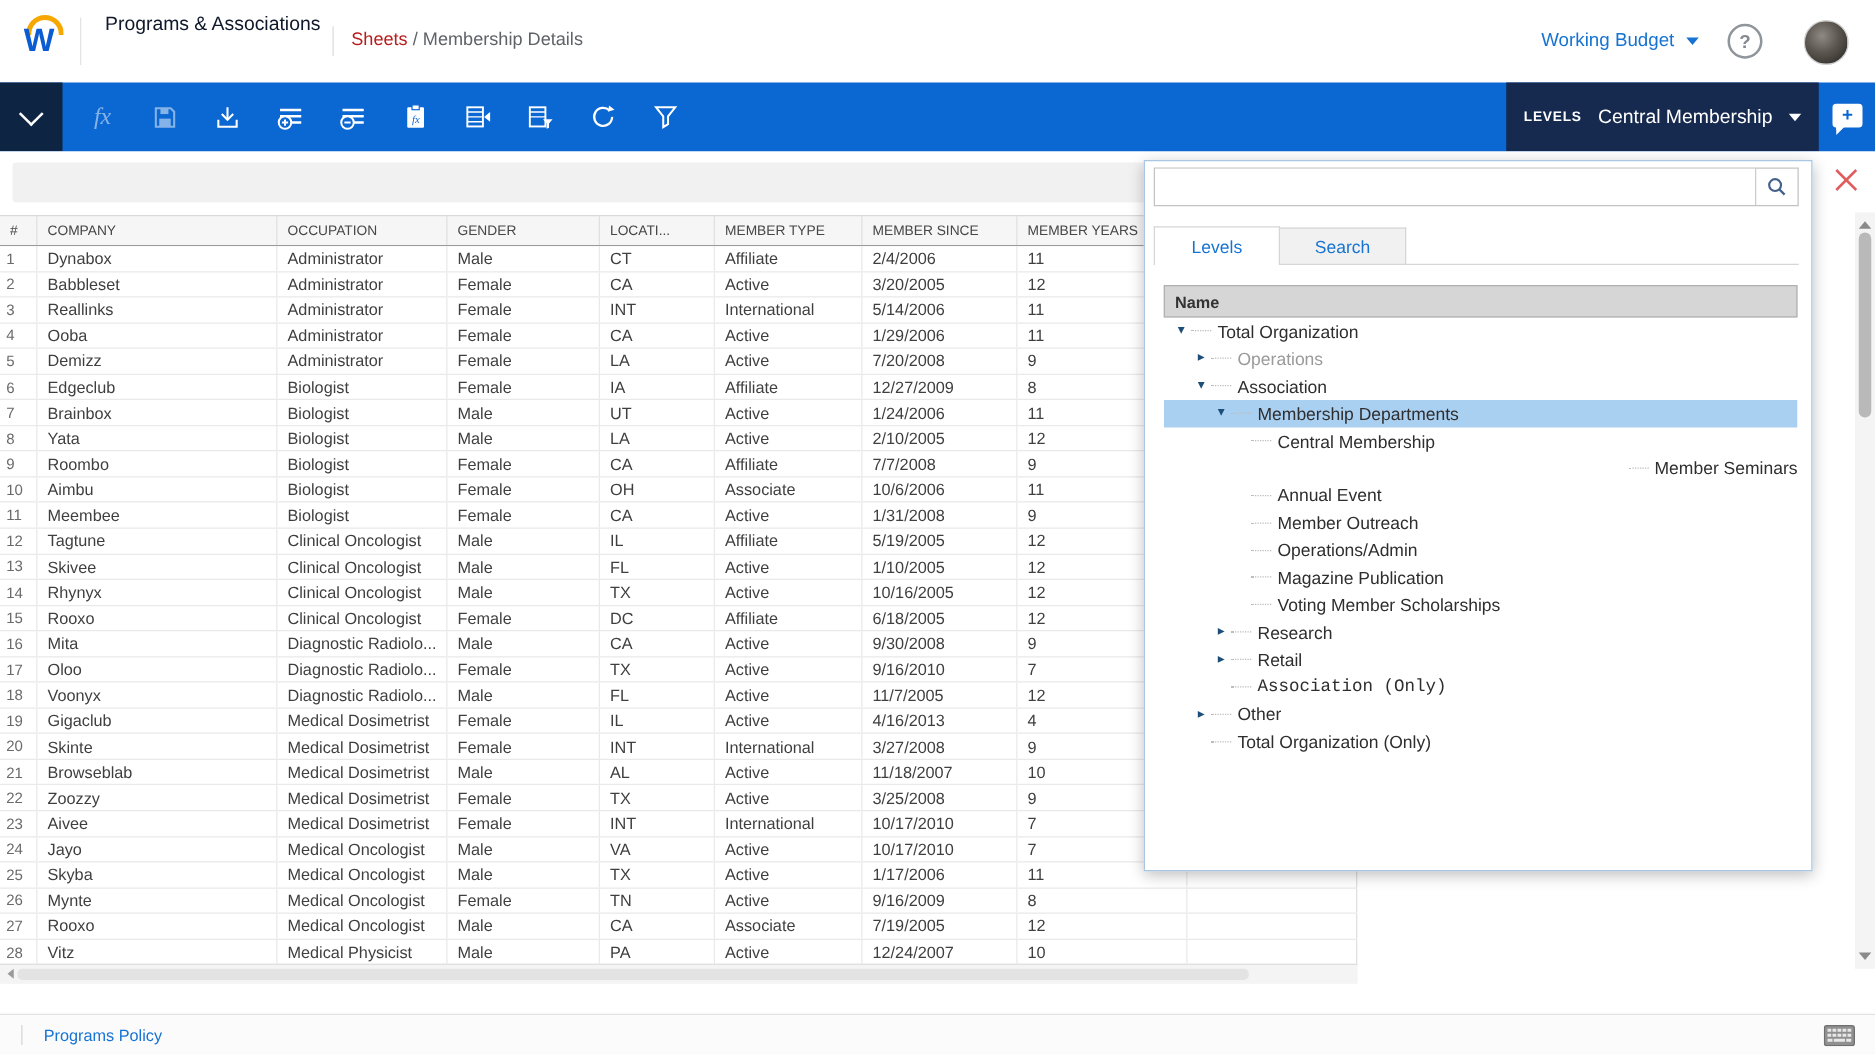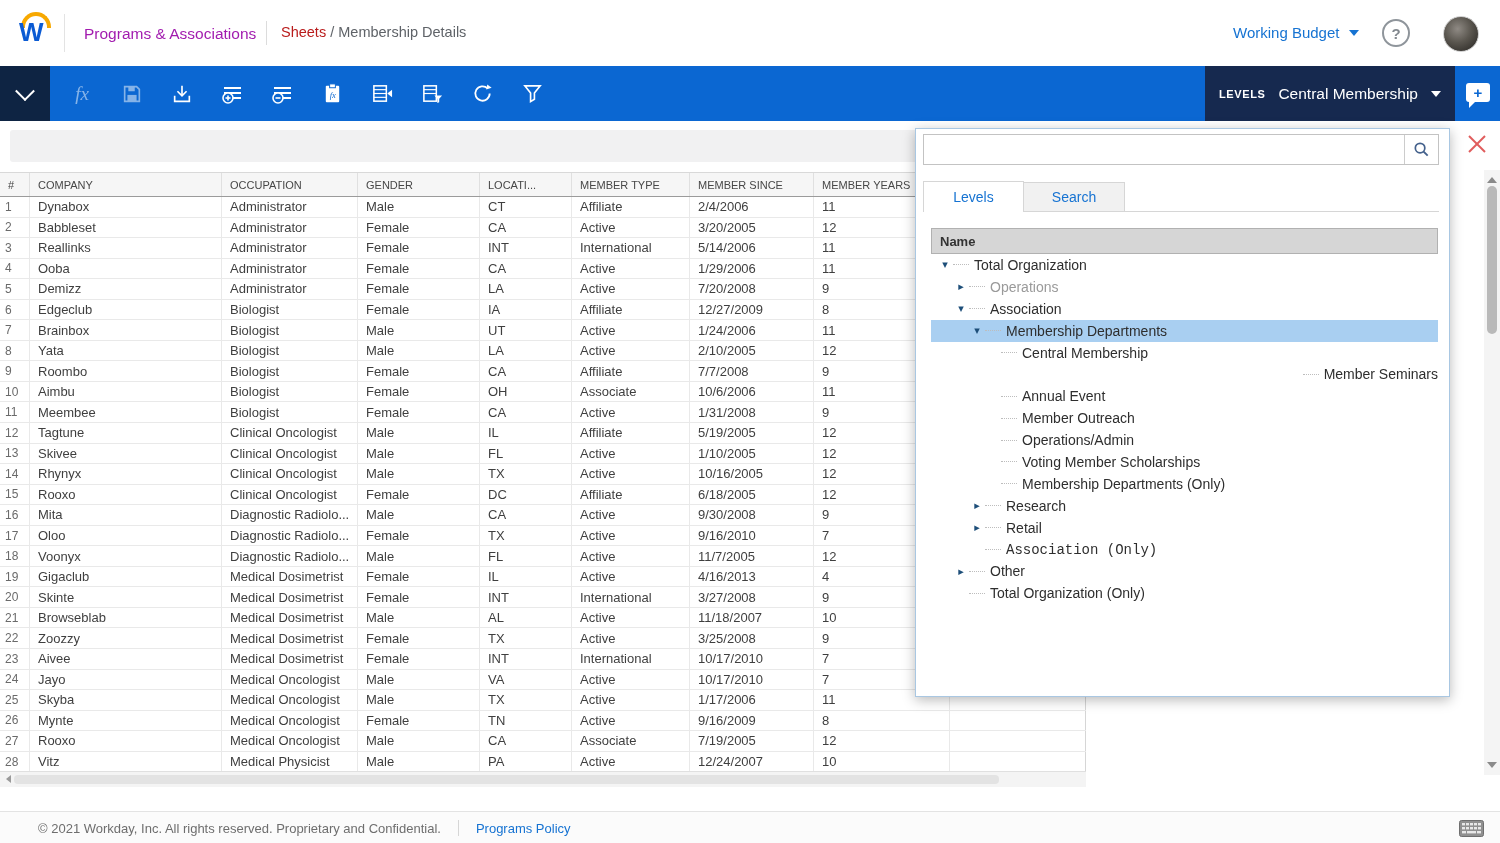--- a/index.html
+++ b/index.html
@@ -5,21 +5,21 @@
   html,body{margin:0;padding:0;background:#e8e8e8;}
   .stage{position:relative;width:1500px;height:843px;background:#fff;overflow:hidden;
          font-family:"Liberation Sans",sans-serif;-webkit-font-smoothing:antialiased;}
 
   
   .topbar{position:absolute;top:0;left:0;width:1500px;height:66px;background:#fff;}
   .logo{position:absolute;left:14px;top:11px;width:40px;height:44px;}
   .logo-arc{position:absolute;left:7px;top:1px;width:22px;height:12px;border:4px solid #f7a800;border-bottom:none;border-radius:15px 15px 0 0;}
   .logo-w{position:absolute;left:5px;top:6px;font-size:26px;font-weight:bold;color:#0b5bd3;}
   .hdr-div{position:absolute;left:64px;top:14px;width:1px;height:38px;background:#e3e3e3;}
-  .app-title{position:absolute;left:84px;top:25px;font-size:15.5px;font-weight:500;color:#a21caf;}
+  .app-title{position:absolute;left:84px;top:11px;font-size:15.5px;font-weight:500;color:#0f172a;}
   .bc-div{position:absolute;left:266px;top:21px;width:1px;height:24px;background:#dcdcdc;}
   .breadcrumb{position:absolute;left:281px;top:24px;font-size:14.5px;color:#5f6368;}
   .breadcrumb a{color:#b91c1c;text-decoration:none;cursor:pointer;}
   .version{position:absolute;left:1233px;top:24px;font-size:15px;color:#1673d2;display:flex;align-items:center;gap:10px;cursor:pointer;}
   .caret-dn{width:0;height:0;border-left:5px solid transparent;border-right:5px solid transparent;border-top:6px solid #1673d2;display:inline-block;}
   .help-btn{position:absolute;left:1382px;top:19px;width:28px;height:28px;border:2px solid #8f959b;border-radius:50%;
             display:flex;align-items:center;justify-content:center;font-size:15px;font-weight:bold;color:#83898f;box-sizing:border-box;cursor:pointer;}
   .avatar{position:absolute;left:1443px;top:16px;width:34px;height:34px;border-radius:50%;
           background:radial-gradient(circle at 40% 35%, #8f8a84 0%, #5a564f 45%, #23211e 100%);border:1px solid #cfcfcf;cursor:pointer;}
 
@@ -613,26 +613,26 @@
           <div class="tree-label">Member Outreach</div>
         </div>
         <div class="tree-row" style="padding-left: 56px;">
           <div class="arrow"></div>
           <div class="dash"></div>
           <div class="tree-label">Operations/Admin</div>
         </div>
         <div class="tree-row" style="padding-left: 56px;">
           <div class="arrow"></div>
           <div class="dash"></div>
+          <div class="tree-label">Magazine Publication</div>
+        </div>
+        <div class="tree-row" style="padding-left: 56px;">
+          <div class="arrow"></div>
+          <div class="dash"></div>
           <div class="tree-label">Voting Member Scholarships</div>
-        </div>
-        <div class="tree-row" style="padding-left: 56px;">
-          <div class="arrow"></div>
-          <div class="dash"></div>
-          <div class="tree-label">Membership Departments (Only)</div>
         </div>
         <div class="tree-row" style="padding-left: 40px;">
           <div class="arrow">▸</div>
           <div class="dash"></div>
           <div class="tree-label">Research</div>
         </div>
         <div class="tree-row" style="padding-left: 40px;">
           <div class="arrow">▸</div>
           <div class="dash"></div>
           <div class="tree-label">Retail</div>
@@ -649,21 +649,20 @@
         </div>
         <div class="tree-row" style="padding-left: 24px;">
           <div class="arrow"></div>
           <div class="dash"></div>
           <div class="tree-label">Total Organization (Only)</div>
         </div>
       </div>
   </div>
 
   <div class="footer">
-    <span class="copyright">© 2021 Workday, Inc. All rights reserved. Proprietary and Confidential.</span>
     <div class="foot-div"></div>
     <a class="privacy">Programs Policy</a>
     <svg class="kbd-icon" width="25" height="17" viewBox="0 0 25 17">
       <rect x="0.5" y="0.5" width="24" height="16" rx="2" fill="#909090" stroke="#6f6f6f"></rect>
       <g fill="#e8e8e8">
         <rect x="3" y="3" width="3" height="2.4"></rect>
           <rect x="7" y="3" width="3" height="2.4"></rect>
           <rect x="11" y="3" width="3" height="2.4"></rect>
           <rect x="15" y="3" width="3" height="2.4"></rect>
           <rect x="19" y="3" width="3" height="2.4"></rect>

